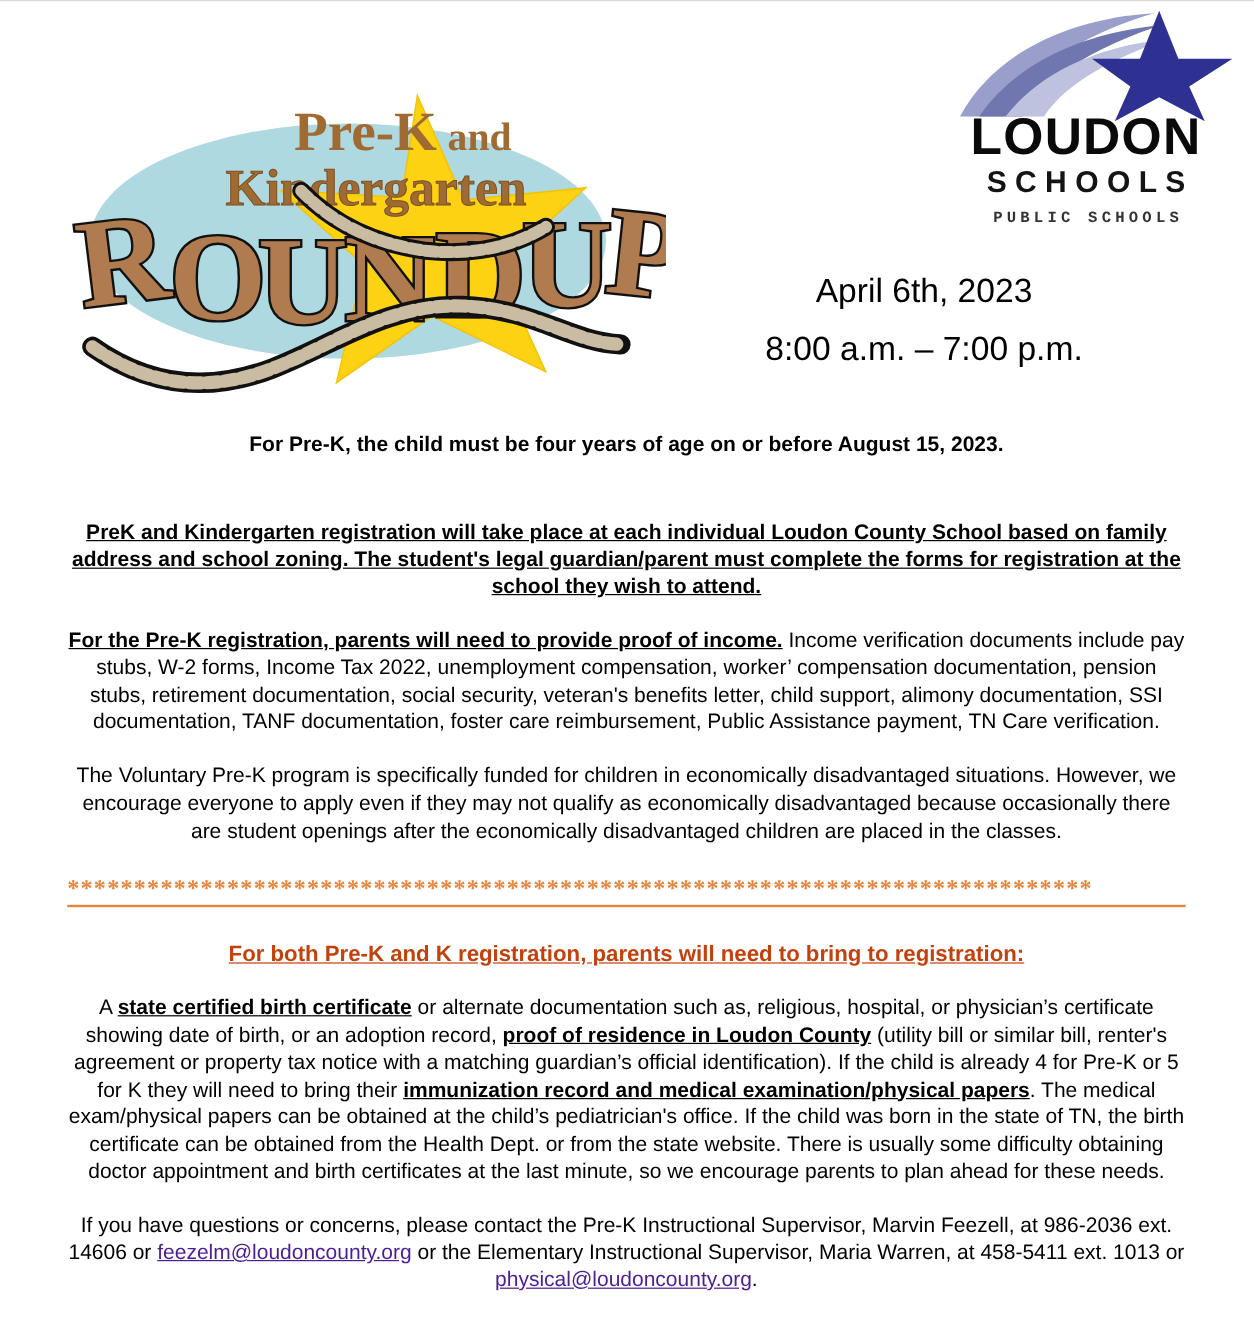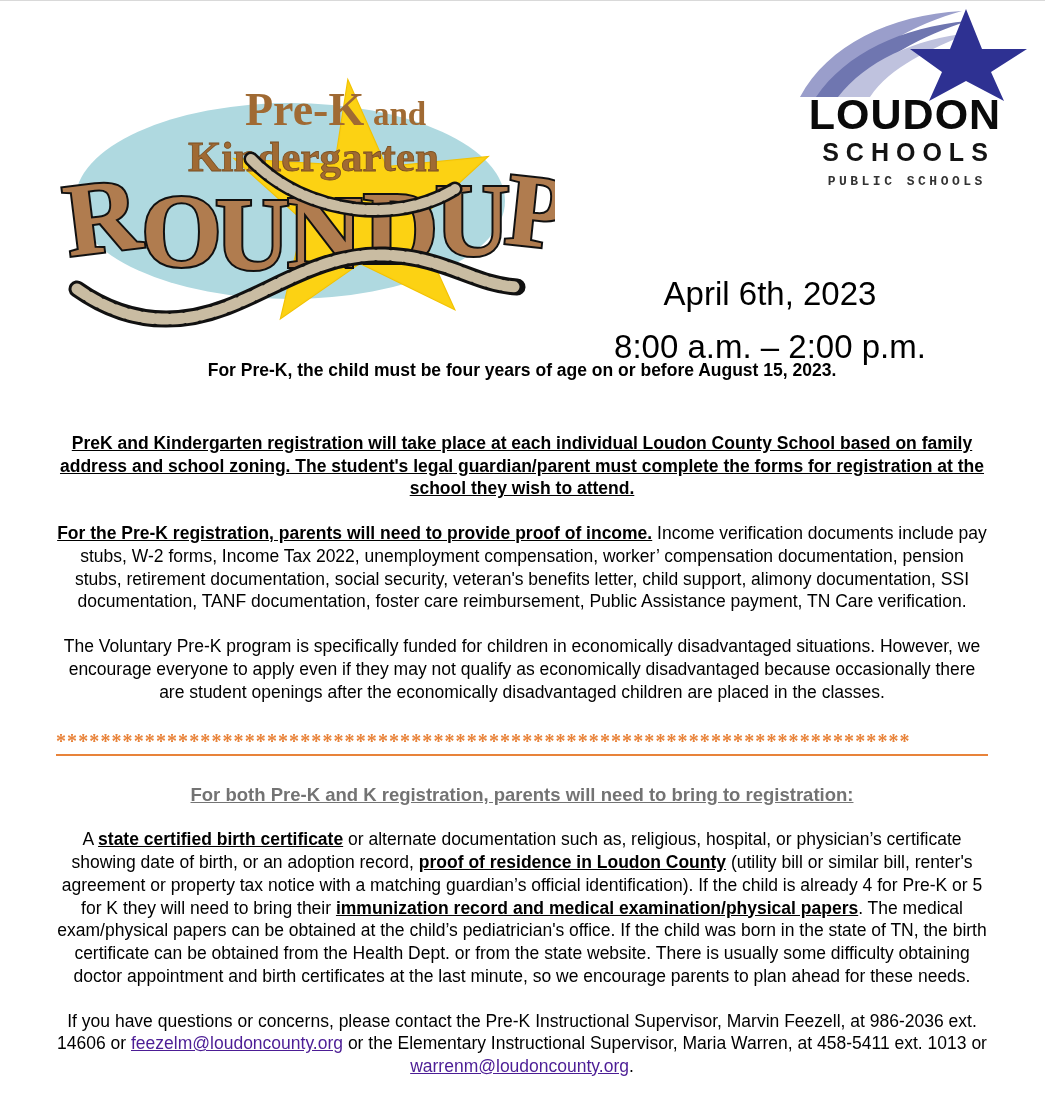--- a/index.html
+++ b/index.html
@@ -86,24 +86,23 @@
   }
 
   
   .when {
     position: absolute;
     left: 560px;
     top: 228px;
     width: 420px;
     text-align: center;
     font-family: "Liberation Sans", sans-serif;
-    font-size: 33px;
+    font-size: 28px;
     color: #000000;
     line-height: 1.0;
-    margin-top: 48px;
   }
   .when .date { display: block; }
   .when .time { display: block; margin-top: 20px; }
 
   
   .body-wrap {
     position: absolute;
     left: 56px;
     top: 358px;
     width: 932px;
@@ -148,21 +147,21 @@
     overflow: hidden;
   }
 
   .center-head {
     margin: 0;
     text-align: center;
     font-family: "Liberation Sans", sans-serif;
     font-weight: bold;
     text-decoration: underline;
     font-size: 18.5px;
-    color: #737373;
+    color: #c2410c;
   }
 
   .maillink {
     color: #4c1d95;
     text-decoration: underline;
   }
 </style>
 </head>
 <body>
 
@@ -210,21 +209,21 @@
         <path d="M40,88 C68,52 116,30 172,24 C132,40 92,58 72,88 Z" fill="#BFC2DE"></path>
         <polygon points="168,0 184,40 229,40 193,63 206,92 168,72 131,92 144,63 112,40 152,40" fill="#2E3192"></polygon>
       </svg>
       <div class="lcs-word">LOUDON</div>
       <div class="lcs-county">SCHOOLS</div>
       <div class="lcs-schools">PUBLIC SCHOOLS</div>
     </div>
 
     <div class="when">
       <span class="date">April 6th, 2023</span>
-      <span class="time">8:00 a.m. – 2:00 p.m.</span>
+      <span class="time">8:00 a.m. – 7:00 p.m.</span>
     </div>
 
   </div>
 
   <div class="body-wrap">
 
     <p class="para bold-head">For Pre-K, the child must be four years of age on or before August 15, 2023.</p>
 
     <div class="gap-md"></div>
 
@@ -253,18 +252,18 @@
 
     <div class="gap-md"></div>
 
     <p class="para">
       <span>A </span><span class="bu">state certified birth certificate</span><span> or alternate documentation such as, religious, hospital, or physician’s certificate showing date of birth, or an adoption record, </span><span class="bu">proof of residence in Loudon County</span><span> (utility bill or similar bill, renter's agreement or property tax notice with a matching guardian’s official identification). If the child is already 4 for Pre-K or 5 for K they will need to bring their </span><span class="bu">immunization record and medical examination/physical papers</span><span>. The medical exam/physical papers can be obtained at the child’s pediatrician's office. If the child was born in the state of TN, the birth certificate can be obtained from the Health Dept. or from the state website.  There is usually some difficulty obtaining doctor appointment and birth certificates at the last minute, so we encourage parents to plan ahead for these needs.</span>
     </p>
 
     <div class="gap-md"></div>
 
     <p class="para">
-      <span>If you have questions or concerns, please contact the Pre-K Instructional Supervisor, Marvin Feezell, at 986-2036 ext. 14606 or </span><a class="maillink" href="#">feezelm@loudoncounty.org</a><span> or the Elementary Instructional Supervisor, Maria Warren, at 458-5411 ext. 1013 or </span><a class="maillink" href="#">warrenm@loudoncounty.org</a><span>.</span>
+      <span>If you have questions or concerns, please contact the Pre-K Instructional Supervisor, Marvin Feezell, at 986-2036 ext. 14606 or </span><a class="maillink" href="#">feezelm@loudoncounty.org</a><span> or the Elementary Instructional Supervisor, Maria Warren, at 458-5411 ext. 1013 or </span><a class="maillink" href="#">physical@loudoncounty.org</a><span>.</span>
     </p>
 
   </div>
 
 </div>
 
 </body></html>

